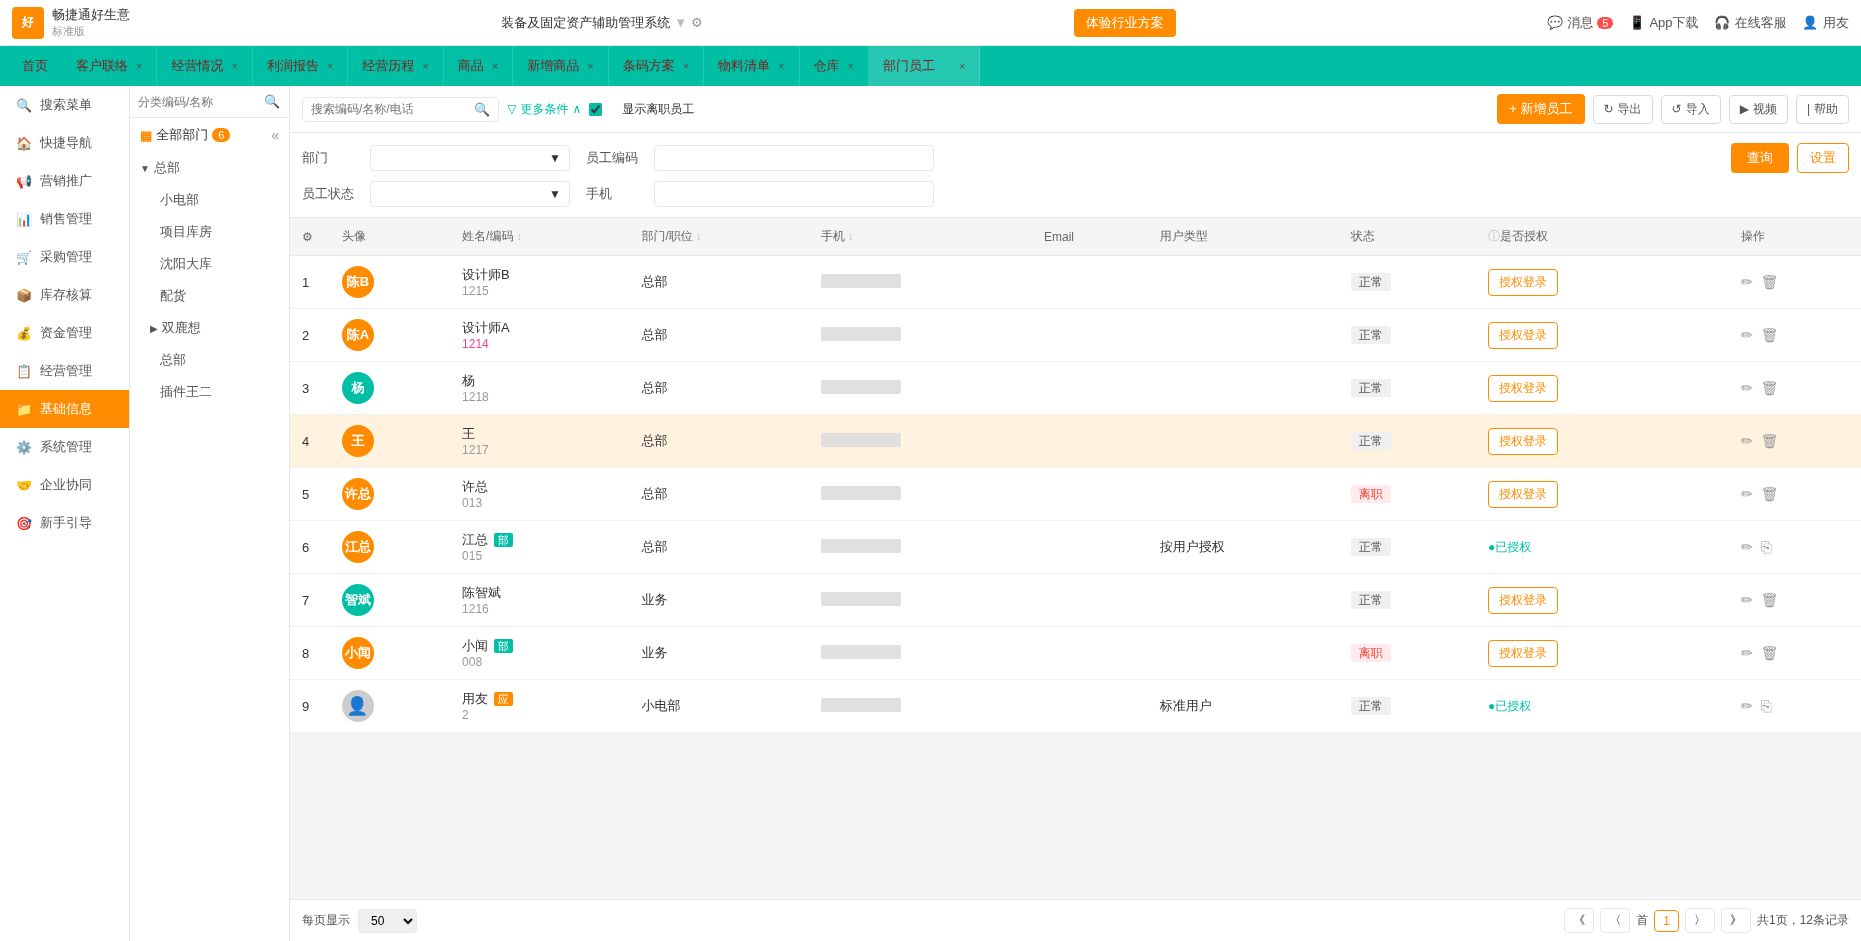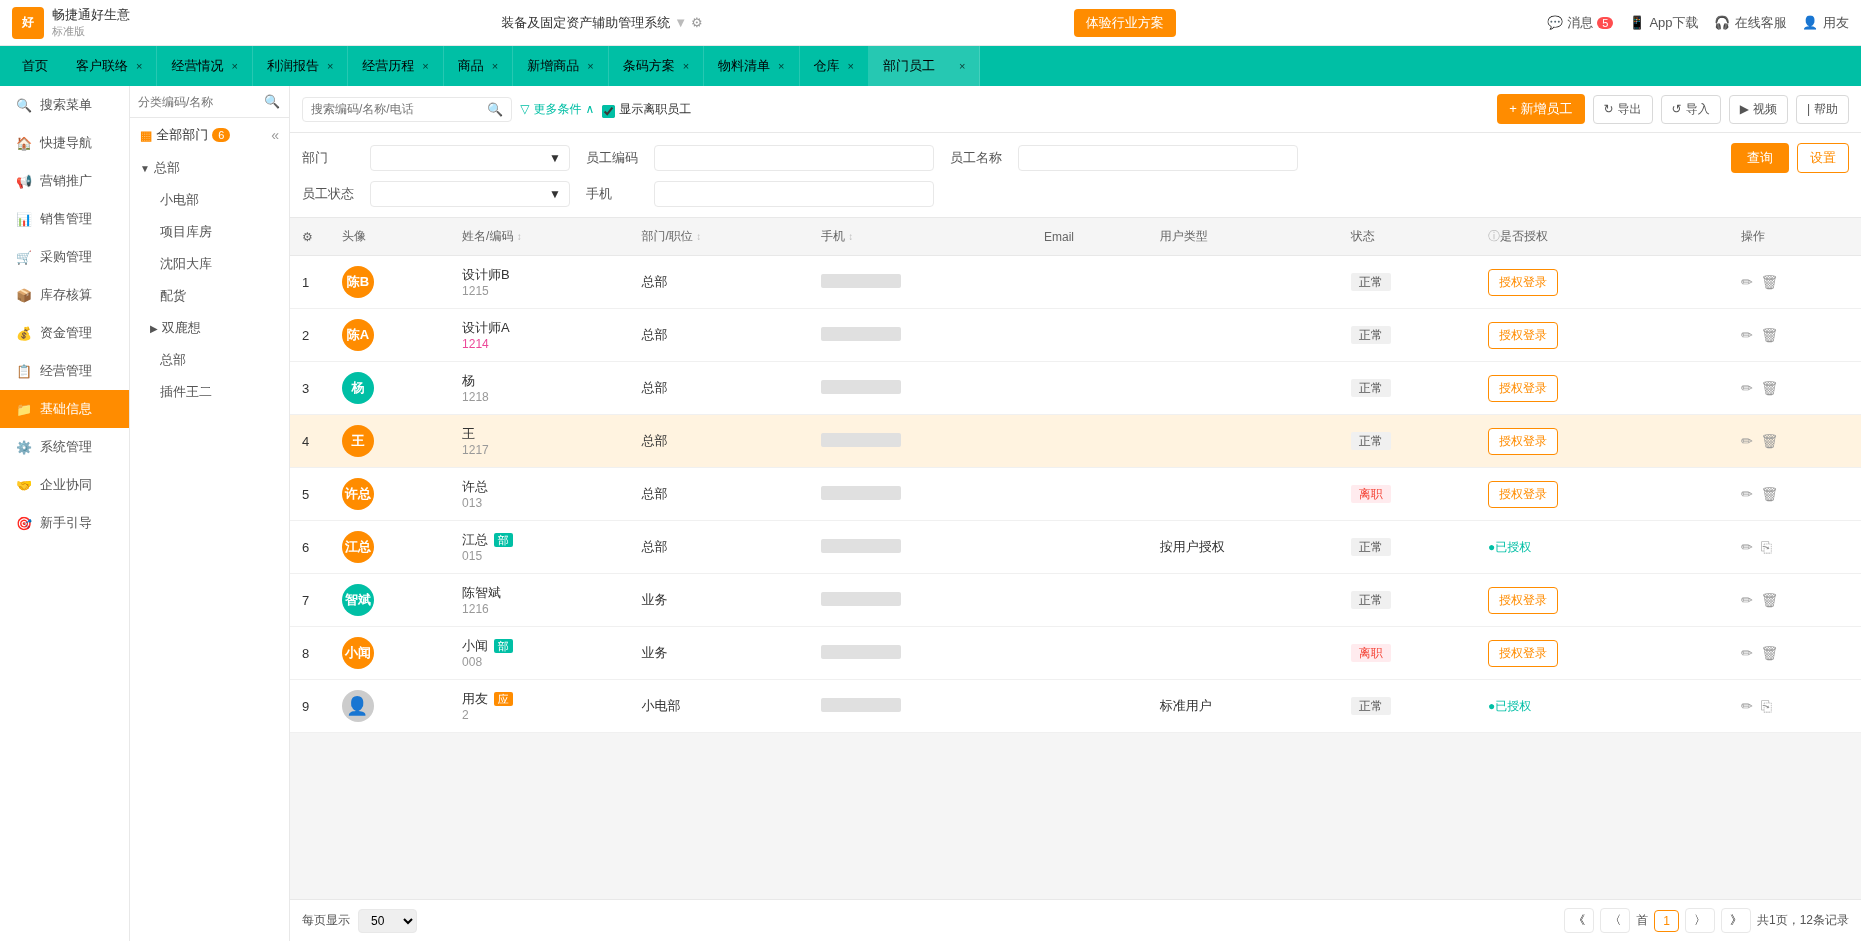--- a/index.html
+++ b/index.html
@@ -21,21 +21,21 @@
     .badge { background: #ff4d4f; color: #fff; border-radius: 10px; padding: 0 5px; font-size: 11px; min-width: 16px; text-align: center; }
     .trial-btn { background: #ff8c00; color: #fff; border: none; border-radius: 4px; padding: 5px 12px; cursor: pointer; font-size: 13px; }
     .gear-icon { color: #999; cursor: pointer; }
 
     
     .nav-tabs {
       background: #00bfa5; display: flex; align-items: center;
       height: 40px; padding: 0 8px; overflow-x: auto;
     }
     .nav-tab {
-      color: #000000; padding: 0 14px; height: 56px; display: flex; align-items: center;
+      color: #7f1d1d; padding: 0 14px; height: 56px; display: flex; align-items: center;
       cursor: pointer; font-size: 13px; white-space: nowrap; gap: 4px;
       border-right: 1px solid rgba(255,255,255,0.15);
     }
     .nav-tab:first-child { border-right: none; }
     .nav-tab.active { background: rgba(255,255,255,0.15); gap: 20px; }
     .nav-tab .close-x { font-size: 11px; opacity: 0.7; margin-left: 4px; }
 
     
     .main-layout { display: flex; height: calc(941px - 46px - 40px); }
 
@@ -62,24 +62,24 @@
     .tree-item { padding: 7px 10px 7px 20px; cursor: pointer; font-size: 13px; color: #555; display: flex; align-items: center; gap: 4px; }
     .tree-group { padding: 7px 10px; cursor: pointer; font-size: 13px; color: #555; font-weight: 500; display: flex; align-items: center; gap: 4px; }
     .tree-group .arrow { font-size: 10px; }
     .tree-sub { padding-left: 10px; }
 
     
     .main-content { flex: 1; display: flex; flex-direction: column; overflow: hidden; }
 
     
     .toolbar { background: #fff; border-bottom: 1px solid #e8e8e8; padding: 8px 12px; display: flex; align-items: center; gap: 8px; flex-wrap: wrap; }
-    .search-box { display: flex; align-items: center; border: 1px solid #e8e8e8; border-radius: 4px; padding: 4px 8px; gap: 16px; }
+    .search-box { display: flex; align-items: center; border: 1px solid #e8e8e8; border-radius: 4px; padding: 4px 8px; gap: 3px; }
     .search-box input { border: none; outline: none; font-size: 12px; width: 160px; }
     .filter-btn { display: flex; align-items: center; gap: 4px; color: #00bfa5; cursor: pointer; font-size: 12px; }
-    .checkbox-label { display: flex; align-items: flex-end; gap: 4px; cursor: pointer; font-size: 12px; }
+    .checkbox-label { display: flex; align-items: center; gap: 20px; cursor: pointer; font-size: 12px; }
     .checkbox-label input[type=checkbox] { accent-color: #00bfa5; }
     .toolbar-right { margin-left: auto; display: flex; align-items: center; gap: 8px; }
     .btn-primary { background: #ff8c00; color: #fff; border: none; border-radius: 4px; padding: 6px 12px; cursor: pointer; font-size: 13px; }
     .btn-outline { background: #fff; color: #555; border: 1px solid #d9d9d9; border-radius: 4px; padding: 5px 10px; cursor: pointer; font-size: 12px; display: flex; align-items: center; gap: 4px; }
 
     
     .filter-form { background: #fff; border-bottom: 1px solid #e8e8e8; padding: 10px 12px; }
     .filter-row { display: flex; align-items: center; gap: 16px; margin-bottom: 8px; }
     .filter-row:last-child { margin-bottom: 0; }
     .filter-field { display: flex; align-items: center; gap: 8px; }
@@ -352,24 +352,20 @@
             <label>部门</label>
             <div class="filter-select">
               <span></span>
               <span>▼</span>
             </div>
           </div>
           <div class="filter-field">
             <label>员工编码</label>
             <input type="text" class="filter-input" style="">
           </div>
-          <div class="filter-field">
-            <label>员工名称</label>
-            <input type="text" class="filter-input" style="">
-          </div>
           <div class="filter-btn-group">
             <button class="btn-search">查询</button>
             <button class="btn-set">设置</button>
           </div>
         </div>
         <div class="filter-row">
           <div class="filter-field">
             <label>员工状态</label>
             <div class="filter-select">
               <span></span>

